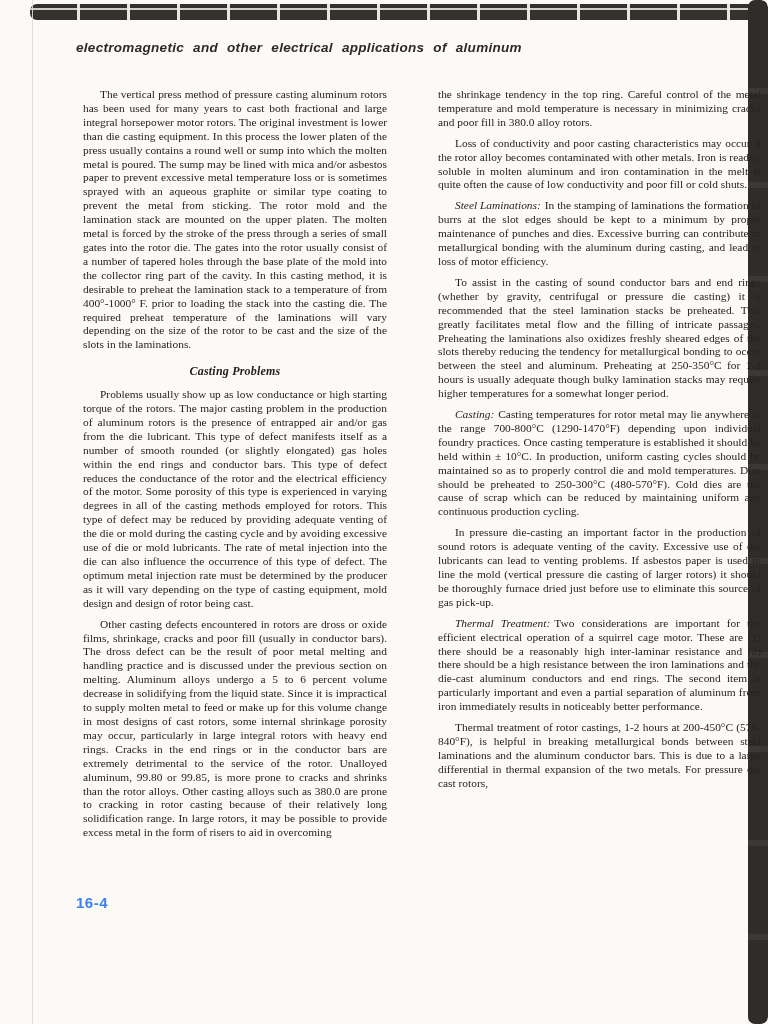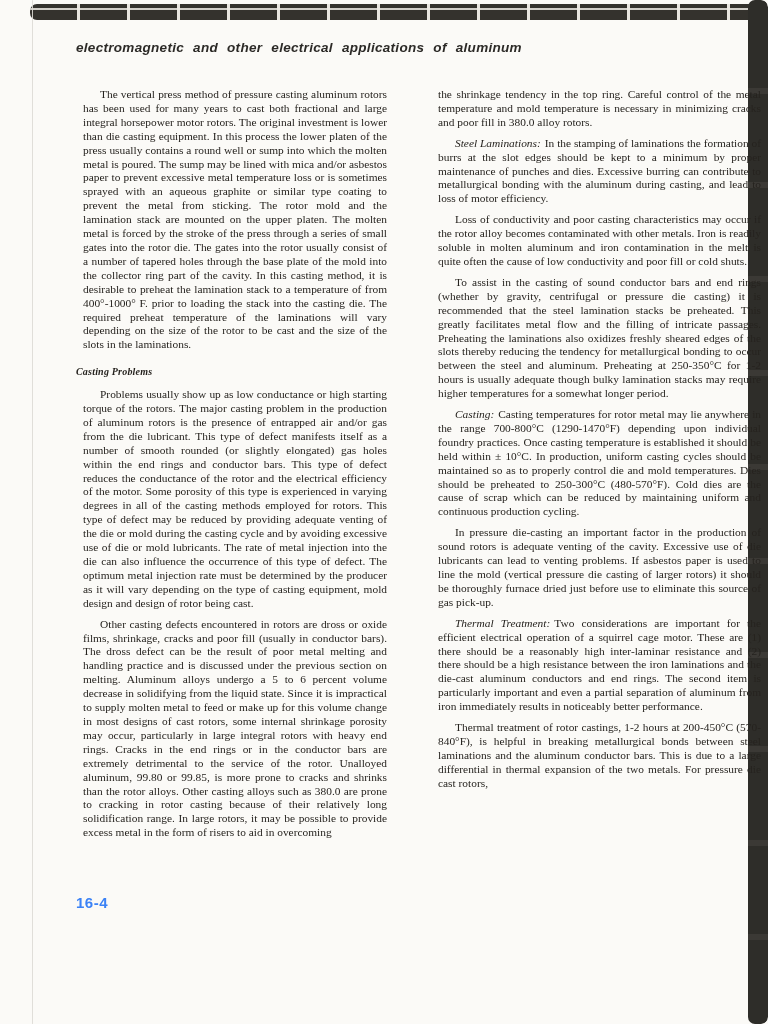--- a/index.html
+++ b/index.html
@@ -62,23 +62,23 @@
   .col-right { left: 431px; width: 337px; }
 
   .para { margin: 7px; }
   .indent { text-indent: 17px; }
   .rc-para { margin-bottom: 5.5px; }
   .lc-para { margin-bottom: 0; }
 
   .section-heading {
     font-family: "Liberation Serif", serif;
     font-style: italic; font-weight: 700;
-    font-size: 10px; letter-spacing: .2px;
+    font-size: 12px; letter-spacing: .2px;
     margin: 13px 0 9px 0;
-    text-align: left;
+    text-align: center;
   }
 
   .lead { font-style: italic; margin-right: 4px; }
   .lead:empty { display: none; margin: 0; }
 
   .page-number {
     position: absolute; left: 76px; top: 894px;
     font-family: "Liberation Sans", sans-serif;
     font-weight: 700; font-size: 15px; letter-spacing: .5px;
     color: #3b82f6;
@@ -98,22 +98,22 @@
 
   <div class="col col-left">
     <p class="para lc-para indent">The vertical press method of pressure casting aluminum rotors has been used for many years to cast both fractional and large integral horsepower motor rotors. The original investment is lower than die casting equipment. In this process the lower platen of the press usually contains a round well or sump into which the molten metal is poured. The sump may be lined with mica and/or asbestos paper to prevent excessive metal temperature loss or is sometimes sprayed with an aqueous graphite or similar type coating to prevent the metal from sticking. The rotor mold and the lamination stack are mounted on the upper platen. The molten metal is forced by the stroke of the press through a series of small gates into the rotor die. The gates into the rotor usually consist of a number of tapered holes through the base plate of the mold into the collector ring part of the cavity. In this casting method, it is desirable to preheat the lamination stack to a temperature of from 400°-1000° F. prior to loading the stack into the casting die. The required preheat temperature of the laminations will vary depending on the size of the rotor to be cast and the size of the slots in the laminations.</p>
     <h3 class="section-heading">Casting Problems</h3>
     <p class="para lc-para indent">Problems usually show up as low conductance or high starting torque of the rotors. The major casting problem in the production of aluminum rotors is the presence of entrapped air and/or gas from the die lubricant. This type of defect manifests itself as a number of smooth rounded (or slightly elongated) gas holes within the end rings and conductor bars. This type of defect reduces the conductance of the rotor and the electrical efficiency of the motor. Some porosity of this type is experienced in varying degrees in all of the casting methods employed for rotors. This type of defect may be reduced by providing adequate venting of the die or mold during the casting cycle and by avoiding excessive use of die or mold lubricants. The rate of metal injection into the die can also influence the occurrence of this type of defect. The optimum metal injection rate must be determined by the producer as it will vary depending on the type of casting equipment, mold design and design of rotor being cast.</p>
     <p class="para lc-para indent">Other casting defects encountered in rotors are dross or oxide films, shrinkage, cracks and poor fill (usually in conductor bars). The dross defect can be the result of poor metal melting and handling practice and is discussed under the previous section on melting. Aluminum alloys undergo a 5 to 6 percent volume decrease in solidifying from the liquid state. Since it is impractical to supply molten metal to feed or make up for this volume change in most designs of cast rotors, some internal shrinkage porosity may occur, particularly in large integral rotors with heavy end rings. Cracks in the end rings or in the conductor bars are extremely detrimental to the service of the rotor. Unalloyed aluminum, 99.80 or 99.85, is more prone to cracks and shrinks than the rotor alloys. Other casting alloys such as 380.0 are prone to cracking in rotor casting because of their relatively long solidification range. In large rotors, it may be possible to provide excess metal in the form of risers to aid in overcoming</p>
   </div>
 
   <div class="col col-right">
     <p class="para rc-para"><span>the shrinkage tendency in the top ring. Careful control of the metal temperature and mold temperature is necessary in minimizing cracks and poor fill in 380.0 alloy rotors.</span></p>
+    <p class="para rc-para indent"><span>Loss of conductivity and poor casting characteristics may occur if the rotor alloy becomes contaminated with other metals. Iron is readily soluble in molten aluminum and iron contamination in the melt is quite often the cause of low conductivity and poor fill or cold shuts.</span></p>
     <p class="para rc-para indent"><span class="lead">Steel Laminations:</span><span>In the stamping of laminations the formation of burrs at the slot edges should be kept to a minimum by proper maintenance of punches and dies. Excessive burring can contribute to metallurgical bonding with the aluminum during casting, and lead to loss of motor efficiency.</span></p>
-    <p class="para rc-para indent"><span>Loss of conductivity and poor casting characteristics may occur if the rotor alloy becomes contaminated with other metals. Iron is readily soluble in molten aluminum and iron contamination in the melt is quite often the cause of low conductivity and poor fill or cold shuts.</span></p>
     <p class="para rc-para indent"><span>To assist in the casting of sound conductor bars and end rings (whether by gravity, centrifugal or pressure die casting) it is recommended that the steel lamination stacks be preheated. This greatly facilitates metal flow and the filling of intricate passages. Preheating the laminations also oxidizes freshly sheared edges of the slots thereby reducing the tendency for metallurgical bonding to occur between the steel and aluminum. Preheating at 250-350°C for 1-2 hours is usually adequate though bulky lamination stacks may require higher temperatures for a somewhat longer period.</span></p>
     <p class="para rc-para indent"><span class="lead">Casting:</span><span>Casting temperatures for rotor metal may lie anywhere in the range 700-800°C (1290-1470°F) depending upon individual foundry practices. Once casting temperature is established it should be held within ± 10°C. In production, uniform casting cycles should be maintained so as to properly control die and mold temperatures. Dies should be preheated to 250-300°C (480-570°F). Cold dies are the cause of scrap which can be reduced by maintaining uniform and continuous production cycling.</span></p>
     <p class="para rc-para indent"><span>In pressure die-casting an important factor in the production of sound rotors is adequate venting of the cavity. Excessive use of die lubricants can lead to venting problems. If asbestos paper is used to line the mold (vertical pressure die casting of larger rotors) it should be thoroughly furnace dried just before use to eliminate this source of gas pick-up.</span></p>
     <p class="para rc-para indent"><span class="lead">Thermal Treatment:</span><span>Two considerations are important for the efficient electrical operation of a squirrel cage motor. These are (1) there should be a reasonably high inter-laminar resistance and (2) there should be a high resistance between the iron laminations and the die-cast aluminum conductors and end rings. The second item is particularly important and even a partial separation of aluminum from iron immediately results in noticeably better performance.</span></p>
     <p class="para rc-para indent"><span>Thermal treatment of rotor castings, 1-2 hours at 200-450°C (570-840°F), is helpful in breaking metallurgical bonds between steel laminations and the aluminum conductor bars. This is due to a large differential in thermal expansion of the two metals. For pressure die cast rotors,</span></p>
   </div>
 
   <div class="page-number">16-4</div>
 
 </div>

